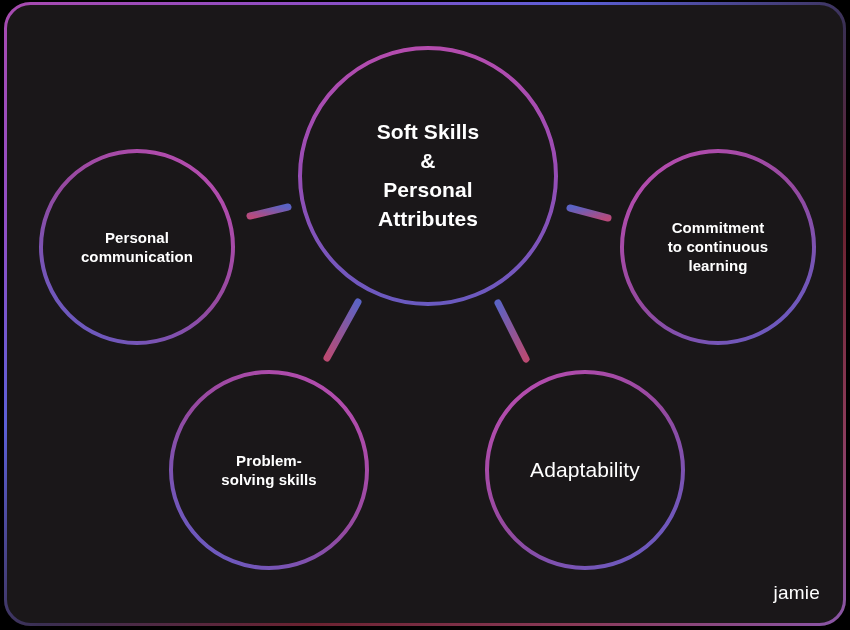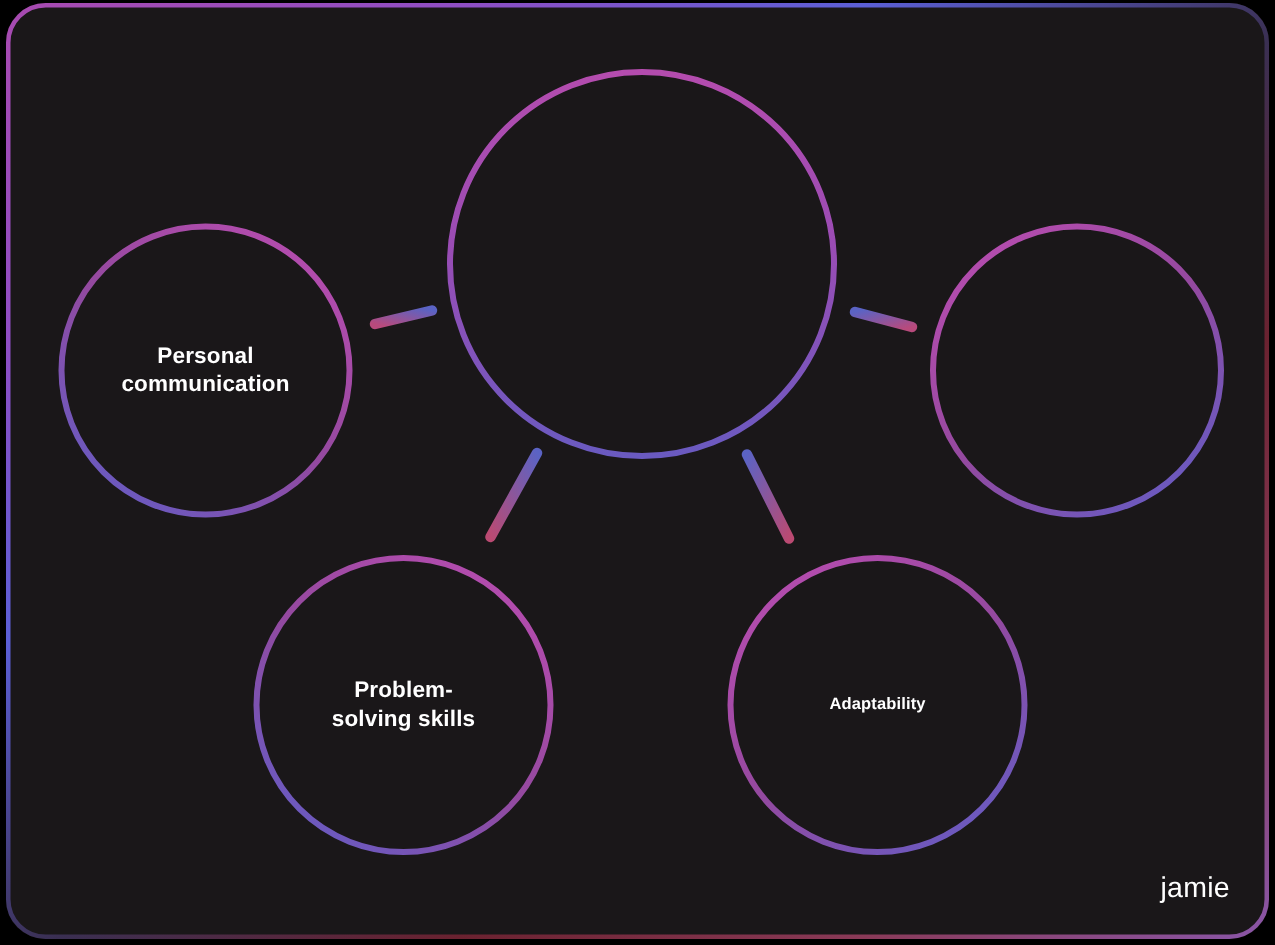--- a/index.html
+++ b/index.html
@@ -59,22 +59,22 @@
     font-weight: 700;
     line-height: 1.38;
   }
 
   .node-label.leaf {
     font-size: 15px;
     font-weight: 700;
   }
 
   .node-label.leaf-light {
-    font-size: 11px;
-    font-weight: 700;
+    font-size: 21px;
+    font-weight: 400;
   }
 
   #watermark {
     position: absolute;
     right: 26px;
     bottom: 22px;
     color: #ffffff;
     font-size: 19px;
     font-weight: 400;
     letter-spacing: 0.2px;
@@ -130,24 +130,31 @@
 
     <g>
       <circle cx="424" cy="174" r="128" fill="none" stroke="url(#ringGrad)" stroke-width="4"></circle>
       <circle cx="133" cy="245" r="96" fill="none" stroke="url(#ringGradLeft)" stroke-width="4"></circle>
       <circle cx="714" cy="245" r="96" fill="none" stroke="url(#ringGradRight)" stroke-width="4"></circle>
       <circle cx="265" cy="468" r="98" fill="none" stroke="url(#ringGradLeft)" stroke-width="4"></circle>
       <circle cx="581" cy="468" r="98" fill="none" stroke="url(#ringGradRight)" stroke-width="4"></circle>
     </g>
   </svg>
 
+  <div class="node-label central" style="left:424px; top:174px;">Soft Skills
+&amp;
+Personal
+Attributes</div>
 
   <div class="node-label leaf" style="left:133px; top:245px;">Personal
 communication</div>
 
+  <div class="node-label leaf" style="left:714px; top:245px;">Commitment
+to continuous
+learning</div>
 
   <div class="node-label leaf" style="left:265px; top:468px;text-align:center;">Problem-
 solving skills</div>
 
   <div class="node-label leaf-light" style="left:581px; top:468px;">Adaptability</div>
 
   <div id="watermark">jamie</div>
 </div>
 
 <svg id="frame-stroke" viewBox="0 0 850 630">

